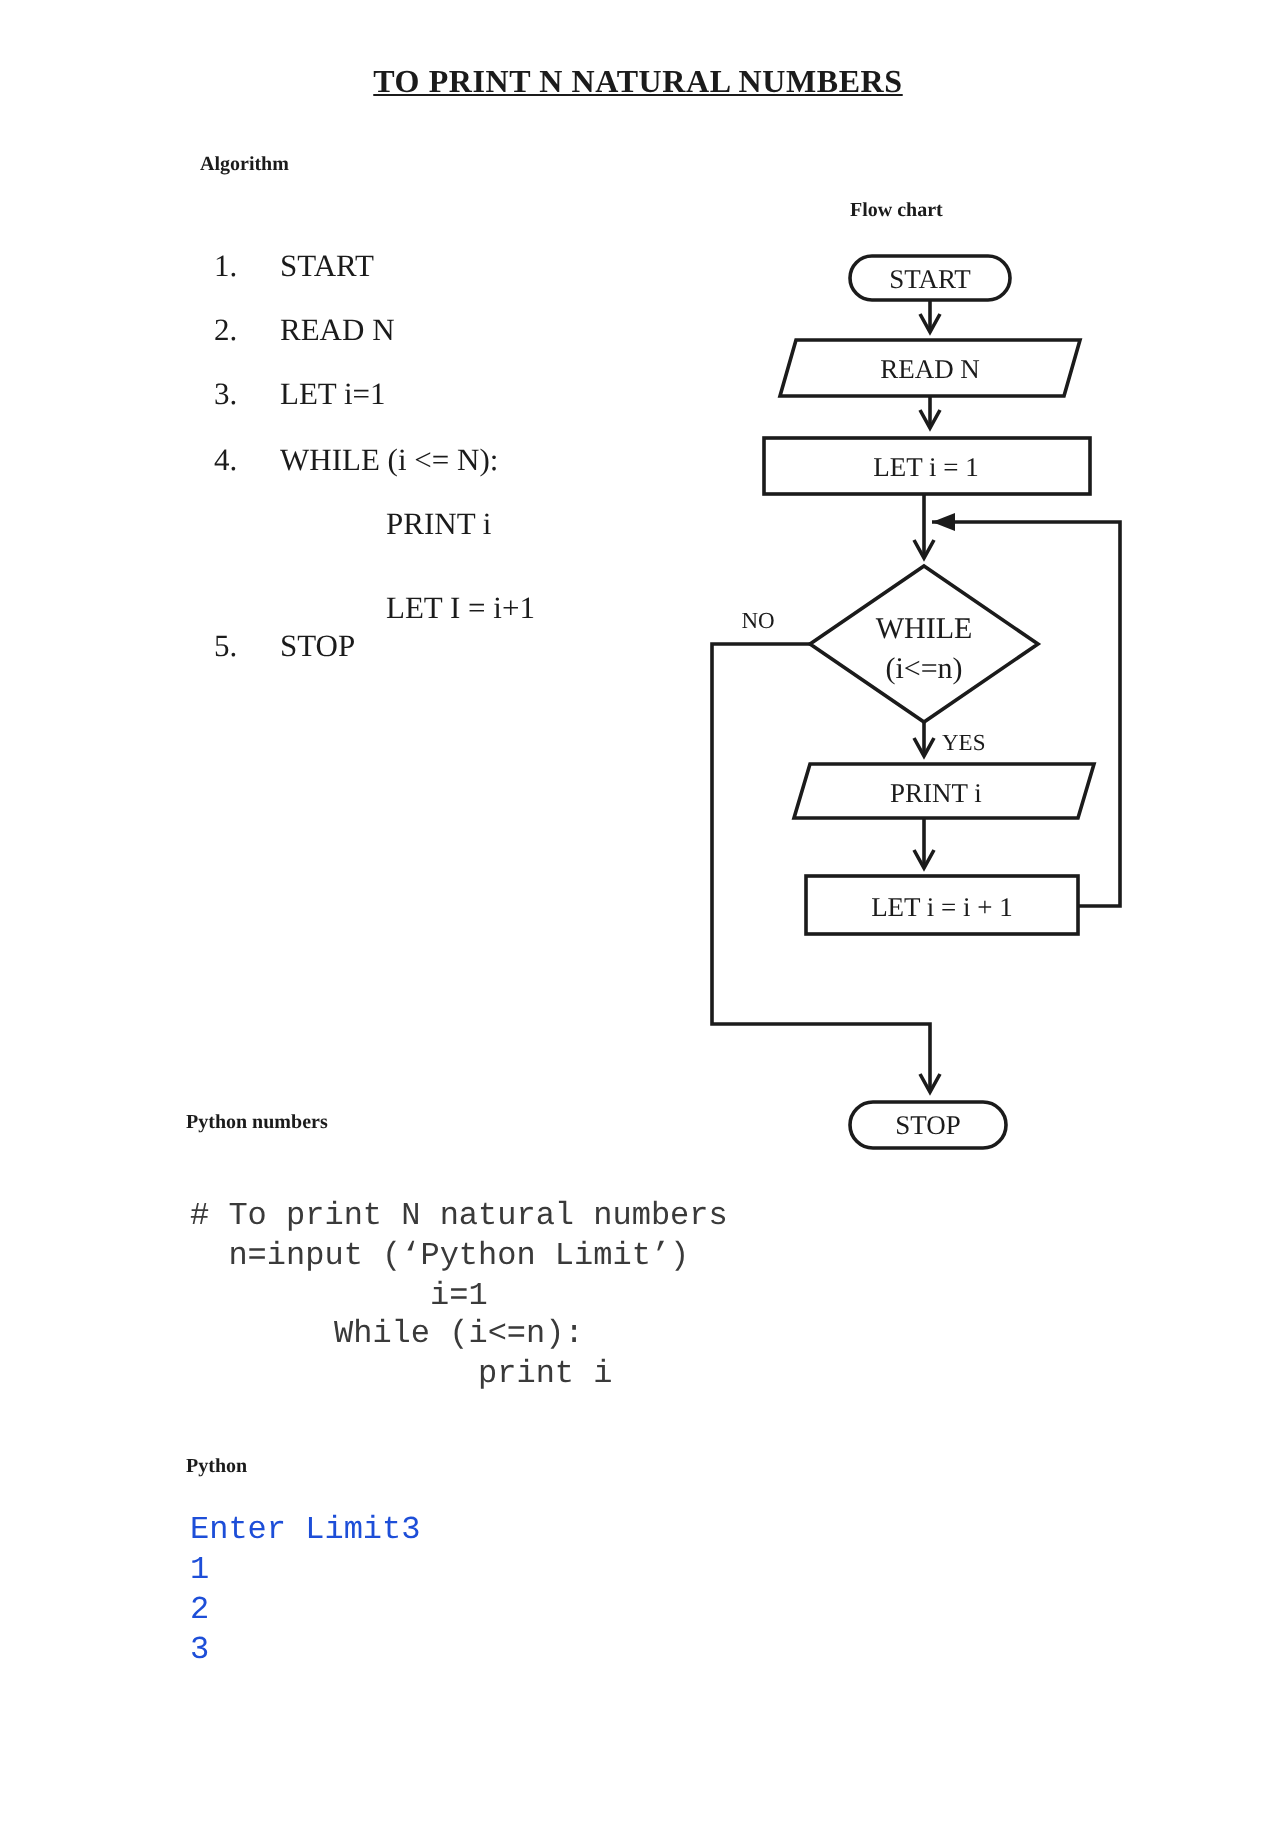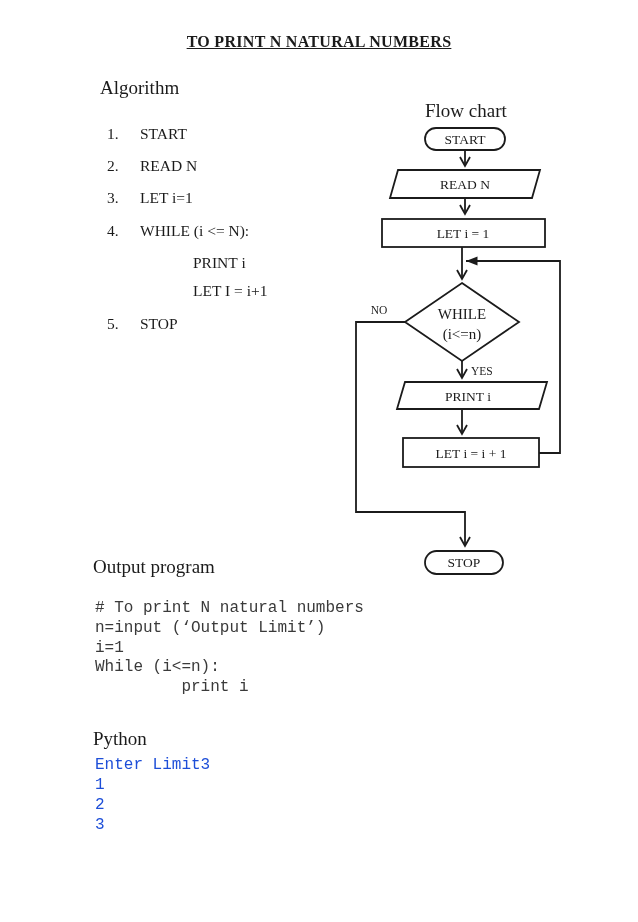--- a/index.html
+++ b/index.html
@@ -13,42 +13,42 @@
   }
   .title{
     position:absolute;top:33px;left:0;width:100%;
     text-align:center;
     font-size:16px;font-weight:bold;
     text-decoration:underline;
     letter-spacing:.3px;
   }
   .heading{
     position:absolute;
-    font-size:19px;font-weight:normal;
+    font-size:10px;font-weight:bold;
   }
   .h-algorithm{top:77px;left:100px;}
   .h-flowchart{top:100px;left:425px;}
   .h-python{top:556px;left:93px;}
   .h-output{top:728px;left:93px;}
 
   .algo-item{
     position:absolute;left:107px;
     display:flex;
     font-size:15.5px;line-height:1;
     white-space:nowrap;
   }
   .algo-num{width:33px;display:inline-block;}
   .algo-sub{left:193px;}
 
   .mono-block{
     position:absolute;left:95px;
     font-family:"Liberation Mono","DejaVu Sans Mono",monospace;
     font-size:16px;
   }
-  .code-block{top:599px;color:#3a3a3a;}
+  .code-block{top:599px;color:#3a3a3a;text-align:center;}
   .code-block .mono-line{line-height:19.8px;}
   .output-block{top:755px;color:#1d4ed8;}
   .output-block .mono-line{line-height:20px;}
   .mono-line{white-space:pre;}
 
   .fc-svg{position:absolute;top:0;left:0;}
   .fc-shape{fill:#ffffff;stroke:#1b1b1b;stroke-width:1.8;}
   .fc-line{fill:none;stroke:#1b1b1b;stroke-width:1.8;}
   .fc-label{
     font-family:"Liberation Serif","DejaVu Serif",serif;
@@ -82,21 +82,21 @@
     <span class="algo-text">LET i=1</span>
   </div>
   <div class="algo-item" style="top:223px">
     <span class="algo-num">4.</span>
     <span class="algo-text">WHILE (i &lt;= N):</span>
   </div>
   <div class="algo-item algo-sub" style="top:255px">
 
     <span class="algo-text">PRINT i</span>
   </div>
-  <div class="algo-item algo-sub" style="top:283px">
+  <div class="algo-item algo-sub" style="top:297px">
 
     <span class="algo-text">LET I = i+1</span>
   </div>
   <div class="algo-item" style="top:316px">
     <span class="algo-num">5.</span>
     <span class="algo-text">STOP</span>
   </div>
 
   <svg class="fc-svg" width="638" height="922" viewBox="0 0 638 922">
     <defs>
@@ -135,24 +135,24 @@
     <polygon class="fc-shape" points="405,382 547,382 539,409 397,409"></polygon>
     <text class="fc-label" x="468" y="401">PRINT i</text>
 
     <rect class="fc-shape" x="403" y="438" width="136" height="29"></rect>
     <text class="fc-label" x="471" y="458">LET i = i + 1</text>
 
     <rect class="fc-shape" x="425" y="551" width="78" height="23" rx="11.5" ry="11.5"></rect>
     <text class="fc-label" x="464" y="567">STOP</text>
   </svg>
 
-  <div class="heading h-python">Output program</div>
+  <div class="heading h-python">Python numbers</div>
   <div class="mono-block code-block">
     <div class="mono-line"># To print N natural numbers</div>
-    <div class="mono-line">n=input (‘Output Limit’)</div>
+    <div class="mono-line">n=input (‘Python Limit’)</div>
     <div class="mono-line">i=1</div>
     <div class="mono-line">While (i&lt;=n):</div>
     <div class="mono-line">         print i</div>
   </div>
 
   <div class="heading h-output">Python</div>
   <div class="mono-block output-block">
     <div class="mono-line">Enter Limit3</div>
     <div class="mono-line">1</div>
     <div class="mono-line">2</div>

